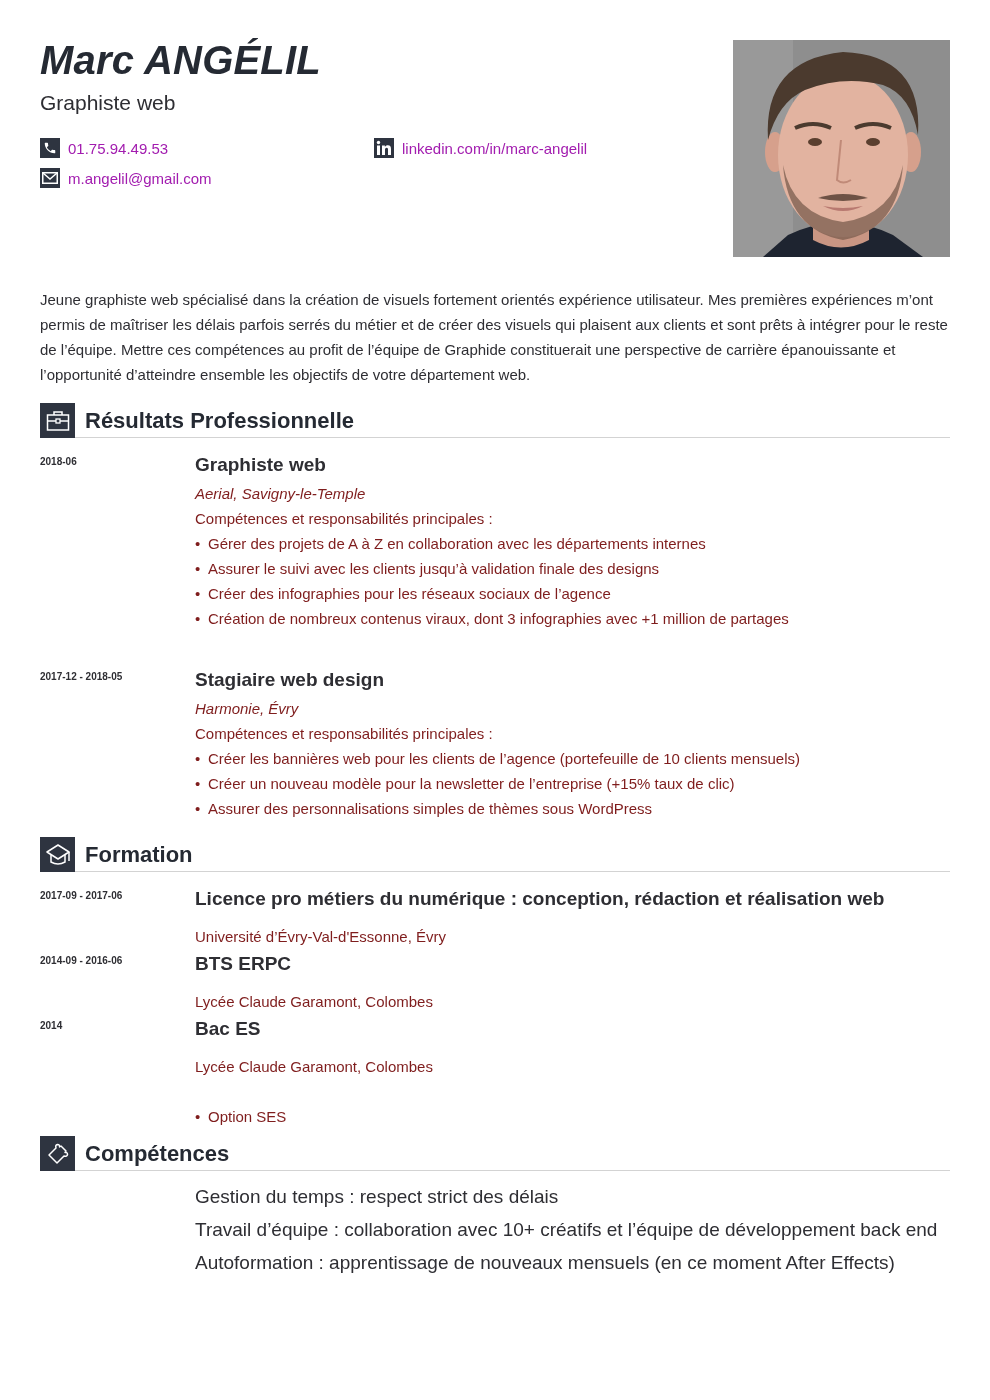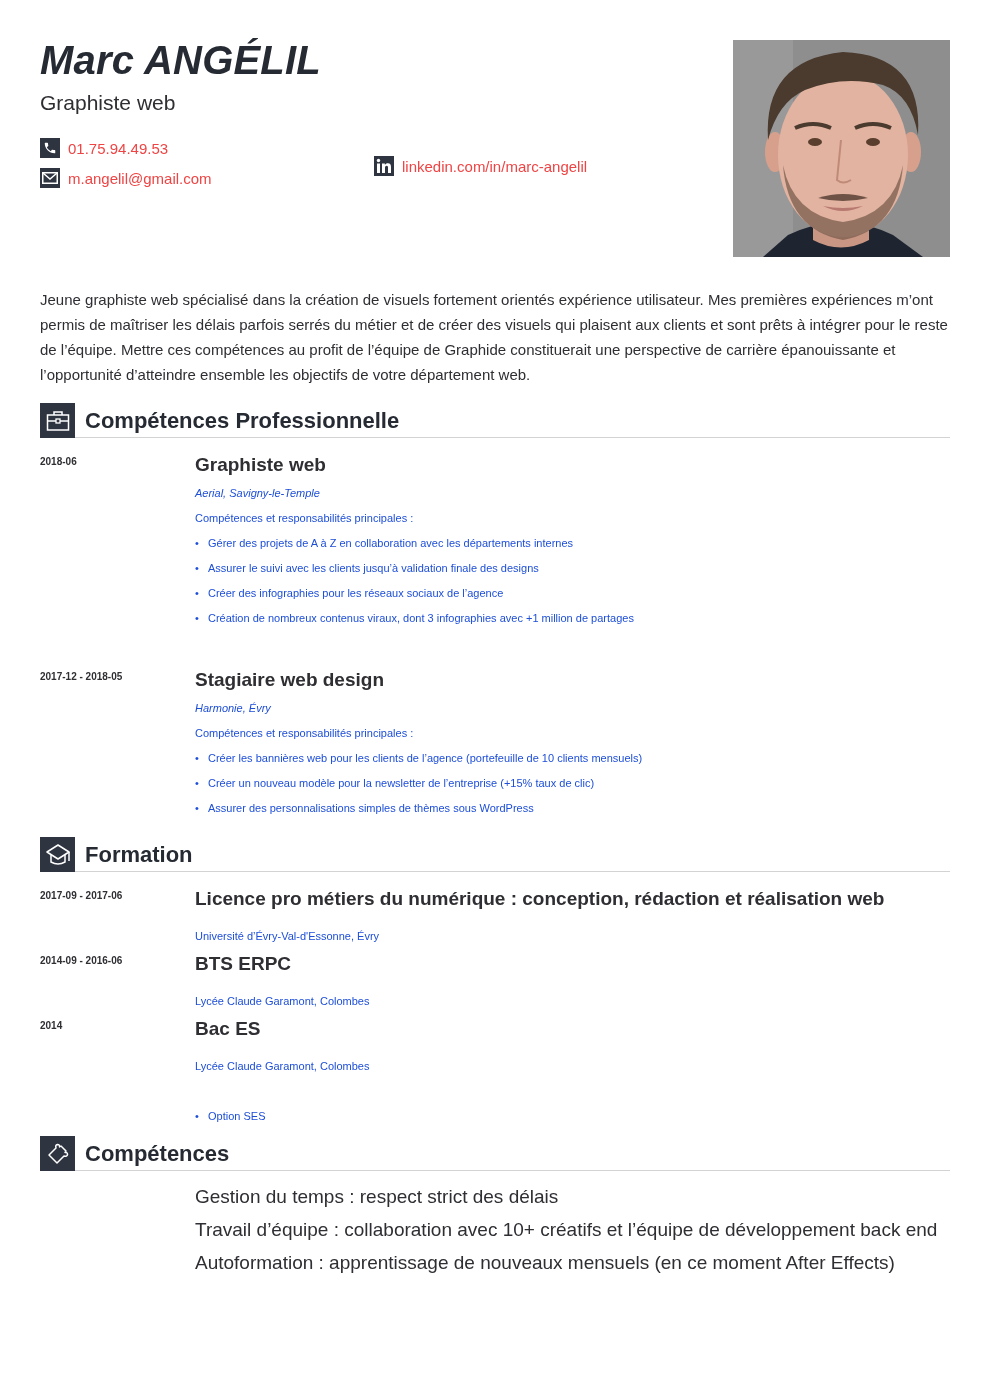--- a/index.html
+++ b/index.html
@@ -17,21 +17,21 @@
     font-size: 40px; font-weight: bold; color: #252a33;
     letter-spacing: 0.2px;
     font-style: italic;
   }
   .jobtitle {
     position: absolute; left: 40px; top: 91px;
     font-size: 21px; color: #2e2e33;
   }
   .contact {
     position: absolute; display: flex; align-items: center;
-    font-size: 15px; color: #ef4444;
+    font-size: 15px; color: #a21caf;
   }
   .contact .ico {
     width: 20px; height: 20px; background: #2e3440;
     display: inline-flex; align-items: center; justify-content: center;
     margin-right: 8px; flex: none;
   }
   .photo {
     position: absolute; left: 733px; top: 40px; width: 217px; height: 217px;
     background: #8f8f8f; overflow: hidden;
   }
@@ -57,21 +57,21 @@
     margin-left: 10px; margin-top: 2px;
   }
 
   .entry { position: absolute; left: 40px; width: 910px; }
   .entry .date {
     position: absolute; left: 0; top: 4px;
     font-size: 10px; font-weight: bold; color: #2e2e33;
   }
   .entry .body { position: absolute; left: 155px; top: 0; width: 760px; }
   .entry .etitle { font-size: 19px; font-weight: bold; color: #2e2e33; line-height: 26px; }
-  .entry .line { font-size: 11px; line-height: 25px; color: #1d4ed8; }
+  .entry .line { font-size: 15px; line-height: 25px; color: #7f1d1d; }
   .entry .company { font-style: italic; margin-top: 3px; }
   .entry .bullet { display: flex; }
   .entry .bullet .dot { width: 13px; flex: none; }
   .entry .school { margin-top: 12px; }
 
   .skill {
     position: absolute; left: 195px; font-size: 19px; color: #2e2e33;
   }
 </style>
 </head>
@@ -92,21 +92,21 @@
 <div class="contact" style="left:40px; top:168px;">
   <span class="ico">
     <svg width="16" height="12" viewBox="0 0 16 12">
         <rect x="0.75" y="0.75" width="14.5" height="10.5" fill="none" stroke="#fff" stroke-width="1.5"></rect>
         <polyline points="1,1 8,7 15,1" fill="none" stroke="#fff" stroke-width="1.5"></polyline>
       </svg>
   </span>
   <span>m.angelil@gmail.com</span>
 </div>
 
-<div class="contact" style="left:366px; top:156px;padding-left:8px;">
+<div class="contact" style="left:366px; top:138px;padding-left:8px;">
   <span class="ico">
     <svg width="16" height="16" viewBox="0 0 16 16">
         <rect x="1" y="5.5" width="3" height="9.5" fill="#fff"></rect>
         <circle cx="2.5" cy="2.5" r="1.7" fill="#fff"></circle>
         <path d="M6 5.5h2.9v1.4c.5-.9 1.6-1.6 3-1.6 2.4 0 3.1 1.5 3.1 3.8V15h-3V9.6c0-1.1-.3-1.9-1.3-1.9s-1.7.8-1.7 1.9V15H6z" fill="#fff"></path>
       </svg>
   </span>
   <span>linkedin.com/in/marc-angelil</span>
 </div>
 
@@ -144,21 +144,21 @@
 
 <div class="section-head" style="top:403px;">
   <span class="sq">
     <svg width="24" height="22" viewBox="0 0 24 22">
         <rect x="1.5" y="5" width="21" height="15" fill="none" stroke="#fff" stroke-width="1.5"></rect>
         <path d="M8 5V2h8v3" fill="none" stroke="#fff" stroke-width="1.5"></path>
         <line x1="1.5" y1="11" x2="22.5" y2="11" stroke="#fff" stroke-width="1.5"></line>
         <rect x="10" y="9" width="4" height="4" fill="#2e3440" stroke="#fff" stroke-width="1.3"></rect>
       </svg>
   </span>
-  <span class="stitle">Compétences Professionnelle</span>
+  <span class="stitle">Résultats Professionnelle</span>
 </div>
 
 <div class="entry" style="top:452px;">
   <div class="date">2018-06</div>
   <div class="body">
     <div class="etitle">Graphiste web</div>
     <div class="line company">Aerial, Savigny-le-Temple</div>
     <div class="line">Compétences et responsabilités principales :</div>
     <div class="line bullet">
         <span class="dot">•</span>

